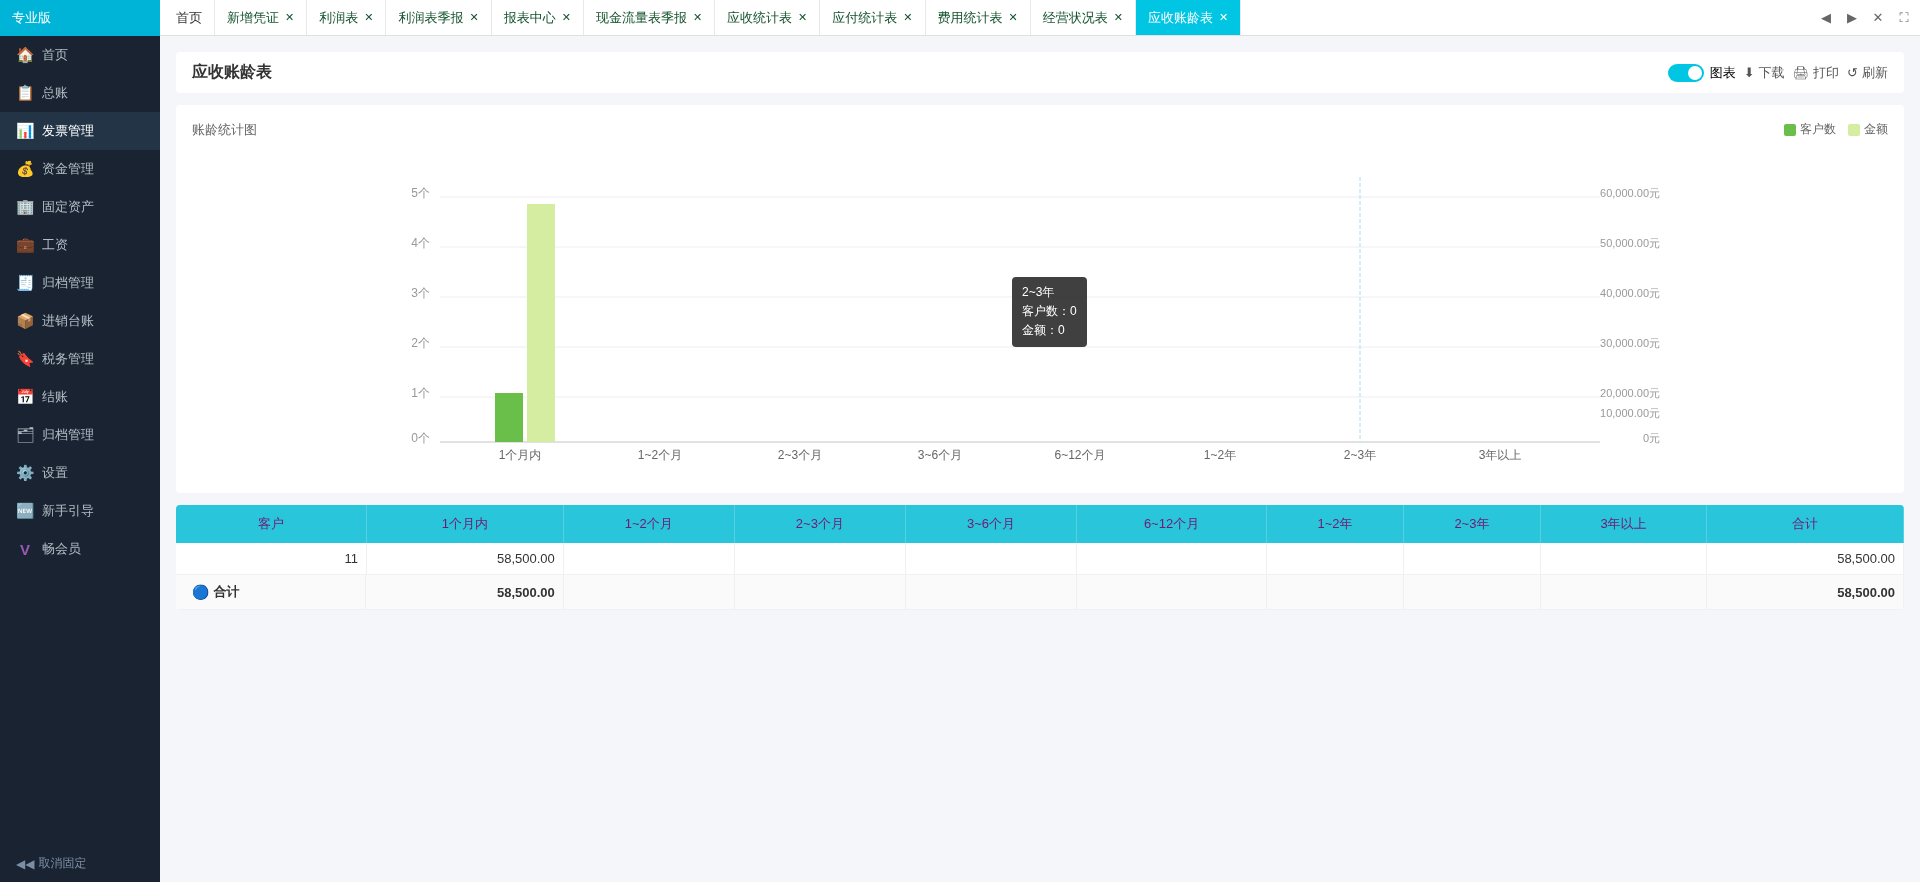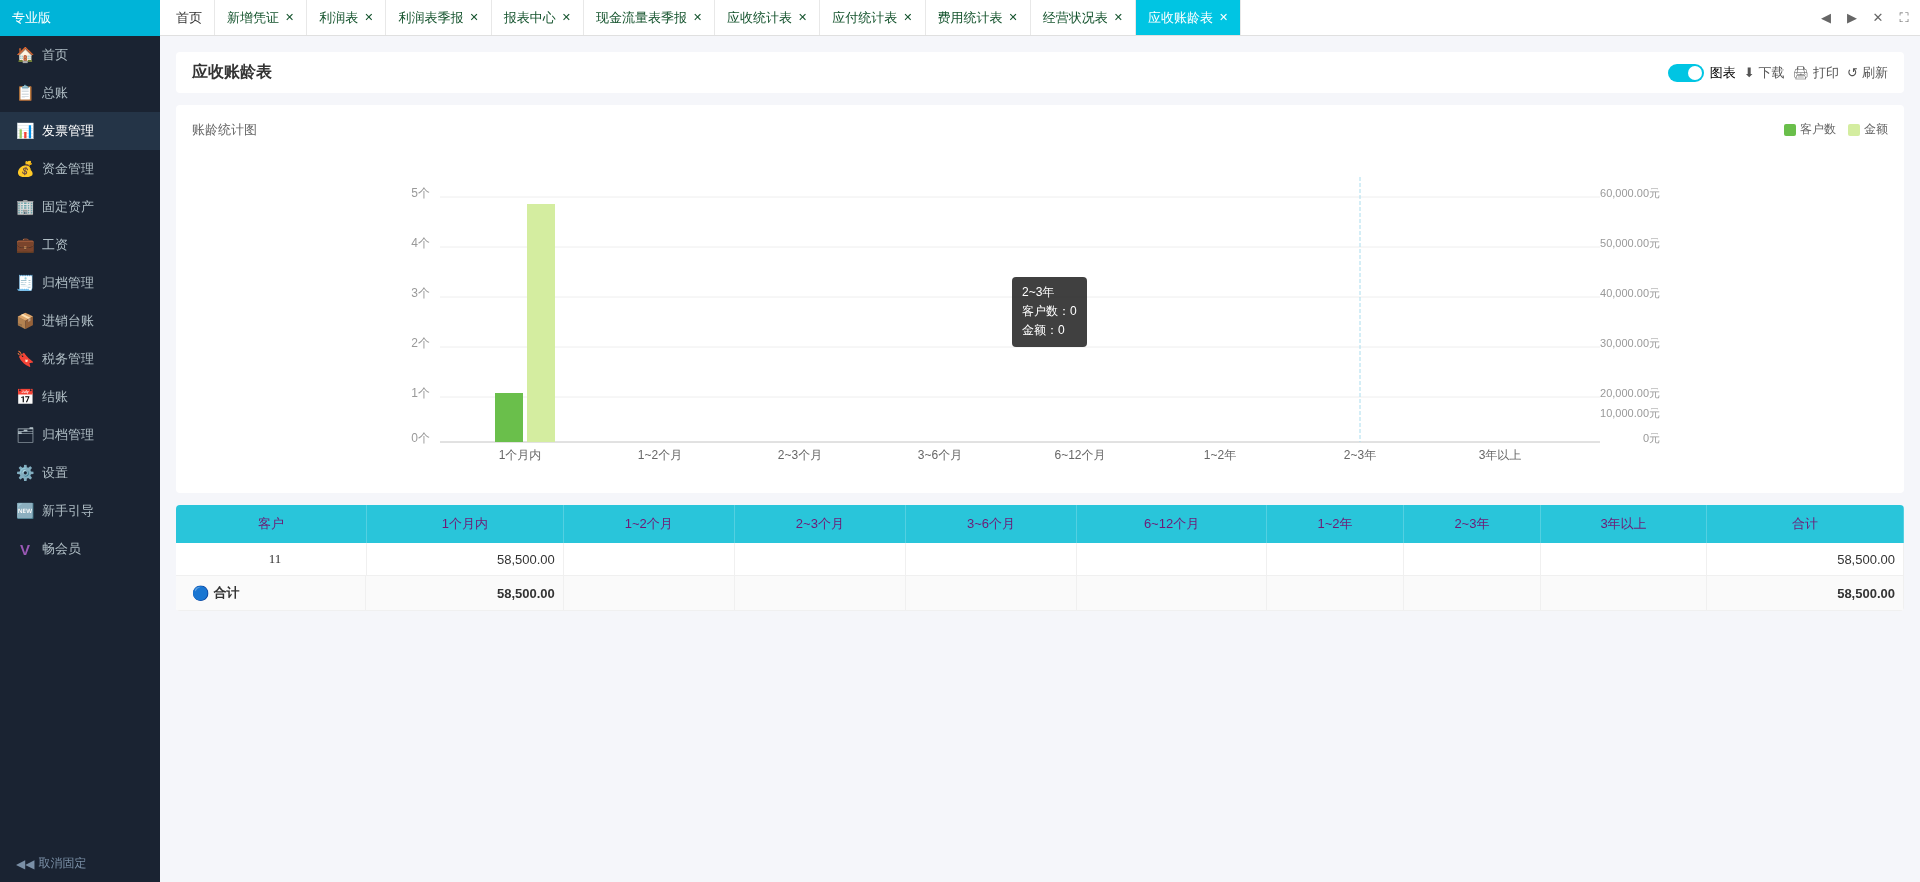--- a/index.html
+++ b/index.html
@@ -211,21 +211,21 @@
     .data-table tbody tr {
       border-bottom: 1px solid #f0f0f0;
     }
     .data-table tbody td {
       padding: 8px 8px;
       text-align: right;
       font-size: 13px;
       color: #333;
       border-right: 1px solid #f0f0f0;
     }
-    .data-table tbody td:first-child { text-align: center; padding-left: 16px; font-family: Liberation Serif, serif; }
+    .data-table tbody td:first-child { text-align: right; padding-left: 16px; }
     .total-row td { font-weight: bold; background: #fafafa; }
     .total-row td:first-child { display: flex; align-items: center; gap: 4px; }
     .total-icon { color: #e67e22; font-size: 14px; }
 
     
     .content::-webkit-scrollbar { width: 6px; }
     .content::-webkit-scrollbar-thumb { background: #ccc; border-radius: 3px; }
   </style>
 </head>
 <body>

